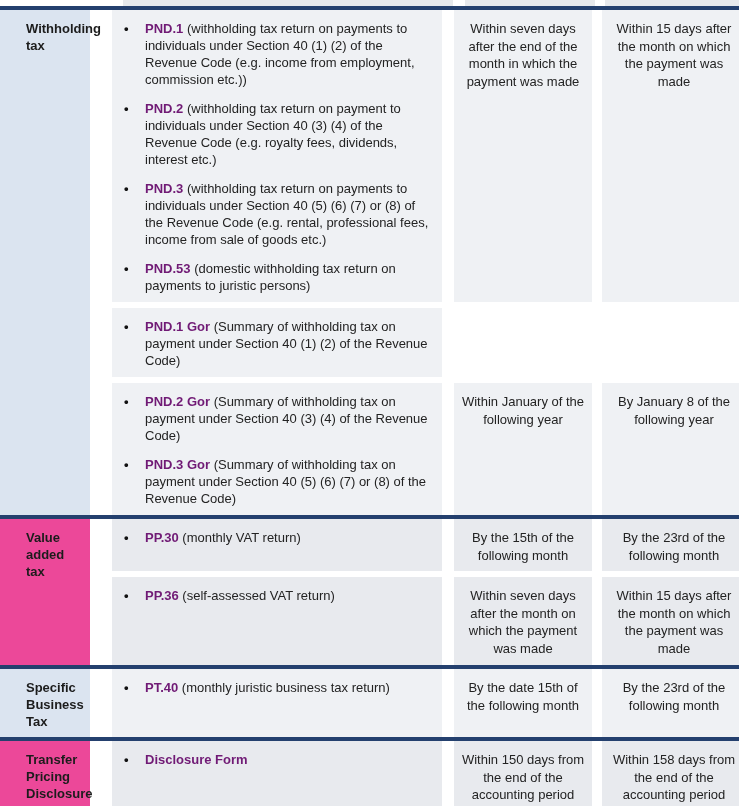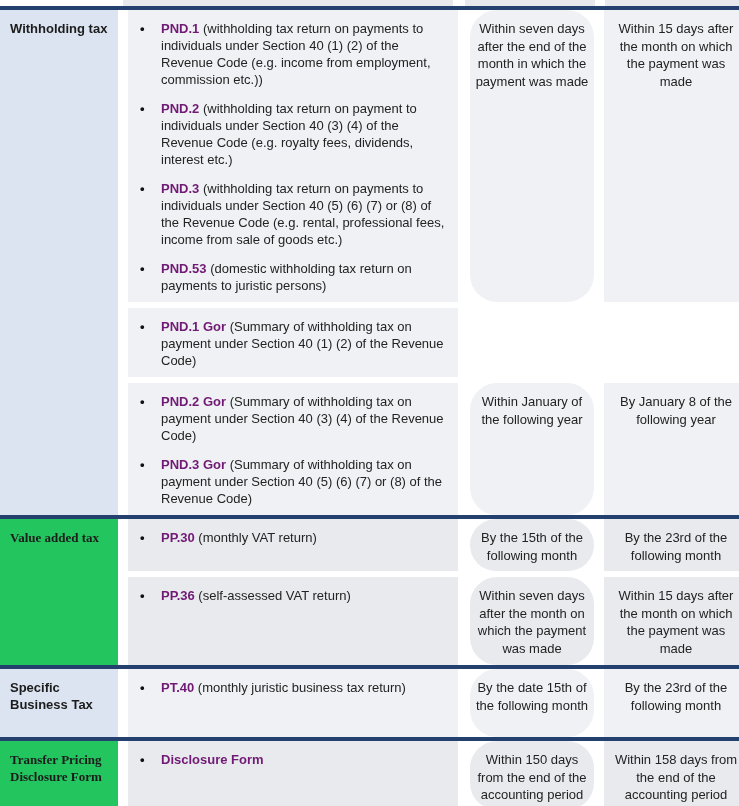--- a/index.html
+++ b/index.html
@@ -16,49 +16,49 @@
 
   
   .top-sliver { display:flex; height:6px; }
   .top-sliver .s1 { width:113px; background:#ffffff; margin-right:10px; }
   .top-sliver .s2 { width:330px; background:#e7e9ec; margin-right:12px; }
   .top-sliver .s3 { width:130px; background:#e7e9ec; margin-right:10px; }
   .top-sliver .s4 { width:134px; background:#e7e9ec; }
 
   .section { display:flex; align-items:stretch; }
   .label-col {
-    width:118px; margin-right:10px; flex:none;
+    width:90px; margin-right:22px; flex:none;
     box-sizing:border-box;
-    padding:10px 4px 0 10px;
+    padding:10px 4px 0 26px;
     font-size:13px; font-weight:700; line-height:17px;
     color:#1c1c1c;
   }
   .rows { flex:1; display:flex; flex-direction:column; }
   .row { display:flex; align-items:stretch; }
   .row + .row { margin-top:6px; }
 
   .forms-col {
     width:330px; margin-right:12px; flex:none;
     box-sizing:border-box;
     padding:10px 8px 8px 12px;
     font-size:13px; line-height:17px;
   }
   .deadline {
     box-sizing:border-box; flex:none;
     text-align:center;
     padding:10px 5px 6px;
     font-size:13px; line-height:17.5px;
   }
-  .dl1 { width:124px; margin-right:10px;border-radius:27px; }
+  .dl1 { width:138px; margin-right:10px; }
   .dl2 { width:144px; }
 
   
   .tint-light .label-col { background:#dbe4f0; }
   .tint-light .cell      { background:#eff1f4; }
-  .tint-dark  .label-col { background:#22c55e;font-family:Liberation Serif, serif; }
+  .tint-dark  .label-col { background:#ec4899; }
   .tint-dark  .cell      { background:#e8eaee; }
 
   .form-item { display:flex; }
   .form-item + .form-item { margin-top:12px; }
   .bullet { flex:none; width:21px; font-weight:700; color:#111; }
   .form-text { flex:1; }
   .form-code { font-weight:700; color:#701a75; }
 </style>
 </head>
 <body>

